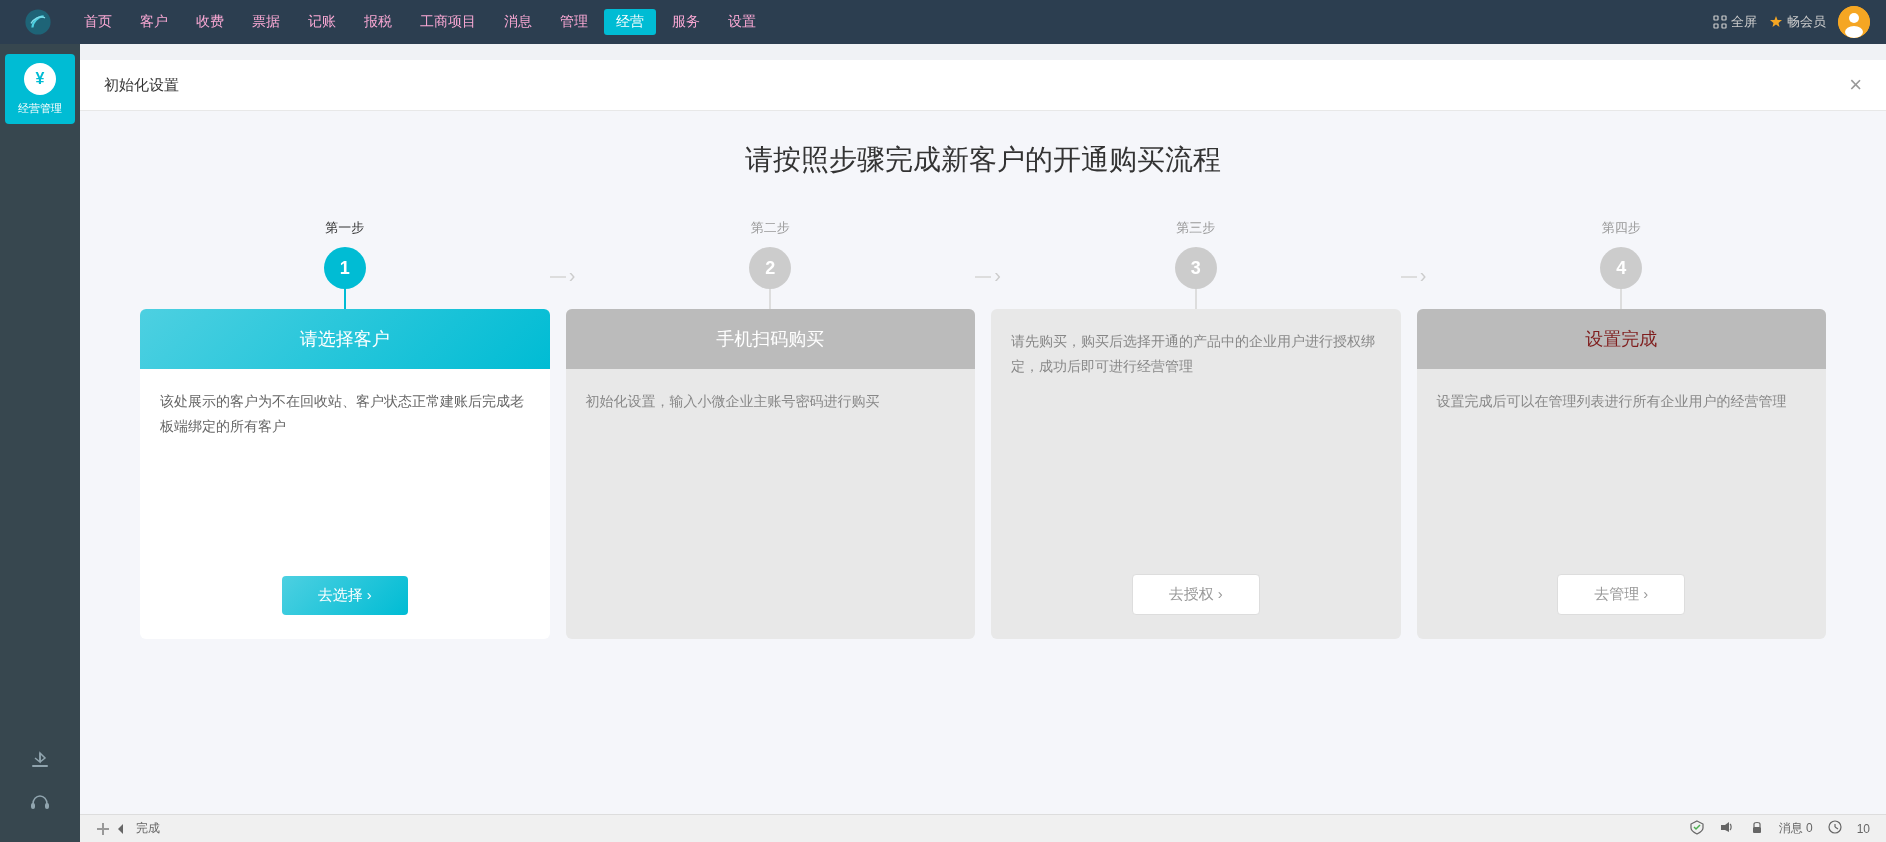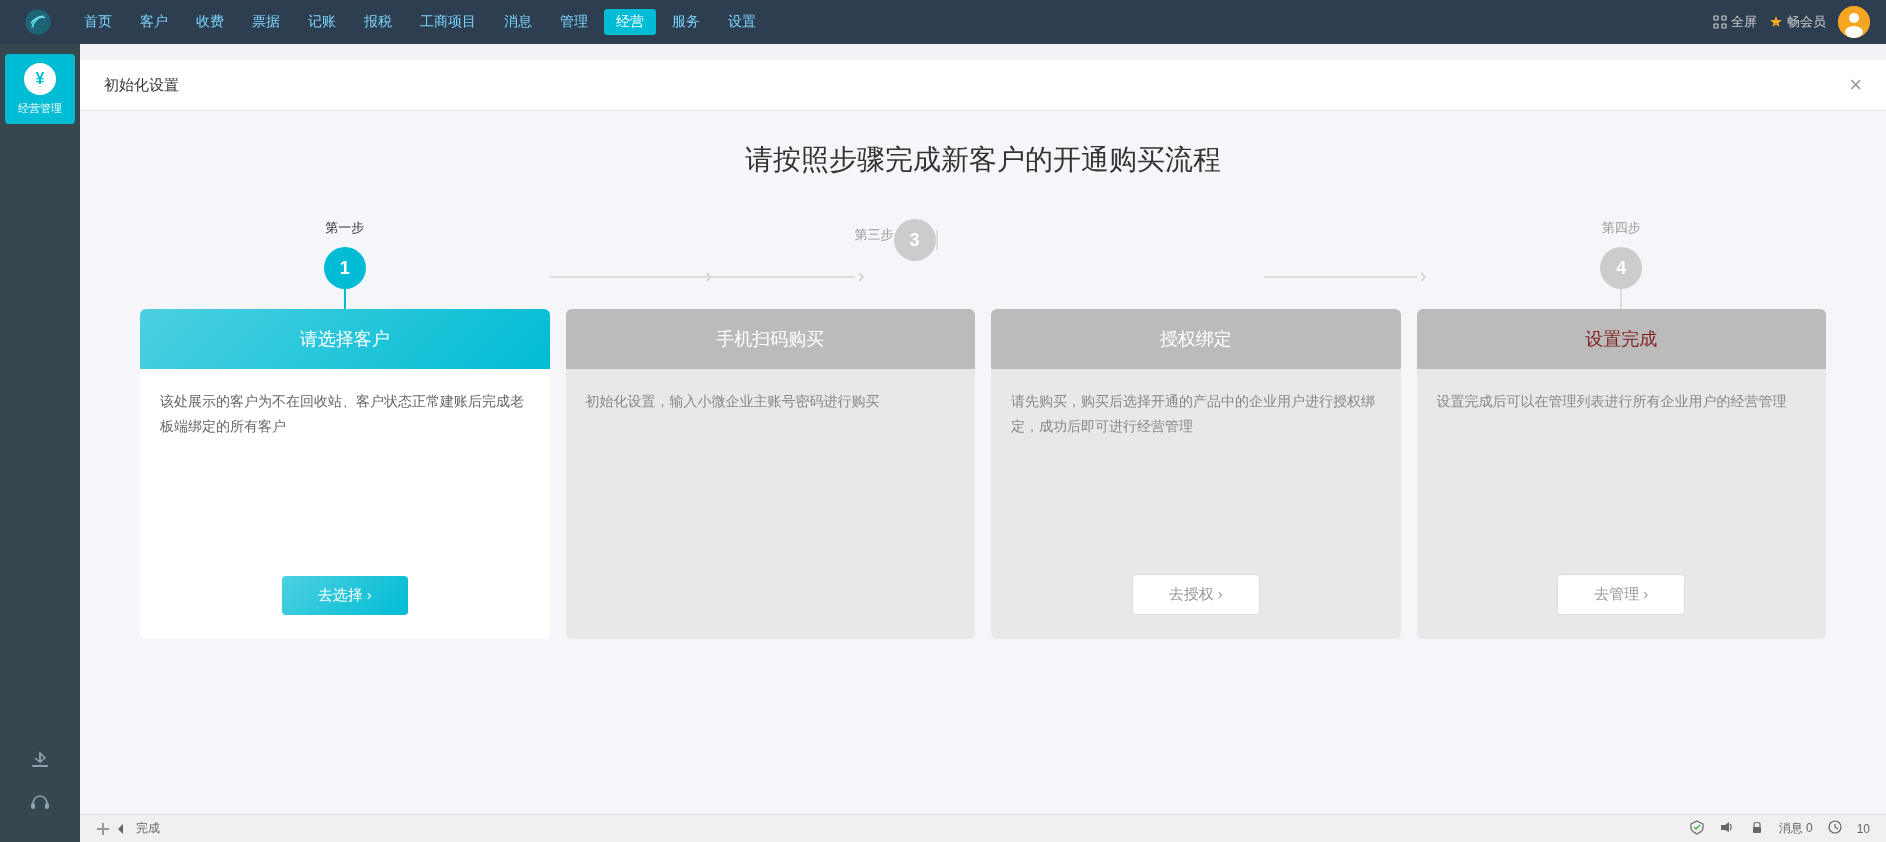--- a/index.html
+++ b/index.html
@@ -18,21 +18,21 @@
     .top-nav .logo {
       width: 44px;
       height: 44px;
       display: flex;
       align-items: center;
       justify-content: center;
       margin-right: 8px;
     }
     .top-nav .logo svg { width: 28px; height: 28px; }
     .nav-item {
-      color: #7dd3fc;
+      color: #f9a8d4;
       font-size: 14px;
       padding: 4px 12px;
       cursor: pointer;
       border-radius: 3px;
       white-space: nowrap;
     }
     .nav-item.active {
       background: #00bcd4;
       color: #fff;
     }
@@ -298,26 +298,31 @@
           <div style="display:flex;flex-direction:column;align-items:center;width:calc(25% - 12px);">
             <span style="font-size:13px;color:#333;margin-bottom:10px;">第一步</span>
             <div style="width:42px;height:42px;border-radius:50%;background:#00bcd4;display:flex;align-items:center;justify-content:center;color:#fff;font-size:18px;font-weight:bold;position:relative;z-index:2;">1</div>
             <div style="width:2px;height:20px;background:#00bcd4;margin-top:0;"></div>
           </div>
 
           <div style="flex:1;height:2px;background:#ddd;margin-top:57px;position:relative;">
             <span style="position:absolute;right:-10px;top:-12px;color:#ccc;font-size:20px;">›</span>
           </div>
 
+          <div style="display:flex;flex-direction:column;align-items:center;width:calc(25% - 12px);">
+            <span style="font-size:13px;color:#999;margin-bottom:10px;">第二步</span>
+            <div style="width:42px;height:42px;border-radius:50%;background:#ccc;display:flex;align-items:center;justify-content:center;color:#fff;font-size:18px;font-weight:bold;">2</div>
+            <div style="width:2px;height:20px;background:#ddd;margin-top:0;"></div>
+          </div>
 
           <div style="flex:1;height:2px;background:#ddd;margin-top:57px;position:relative;">
             <span style="position:absolute;right:-10px;top:-12px;color:#ccc;font-size:20px;">›</span>
           </div>
 
-          <div style="display:flex;flex-direction:row;align-items:center;width:calc(25% - 12px);">
+          <div style="display:flex;flex-direction:column;align-items:center;width:calc(25% - 12px);">
             <span style="font-size:13px;color:#999;margin-bottom:10px;">第三步</span>
             <div style="width:42px;height:42px;border-radius:50%;background:#ccc;display:flex;align-items:center;justify-content:center;color:#fff;font-size:18px;font-weight:bold;">3</div>
             <div style="width:2px;height:20px;background:#ddd;margin-top:0;"></div>
           </div>
 
           <div style="flex:1;height:2px;background:#ddd;margin-top:57px;position:relative;">
             <span style="position:absolute;right:-10px;top:-12px;color:#ccc;font-size:20px;">›</span>
           </div>
 
           <div style="display:flex;flex-direction:column;align-items:center;width:calc(25% - 12px);">
@@ -337,21 +342,20 @@
             </div>
           </div>
 
           <div style="flex:1;background:#e8e8e8;border-radius:6px;overflow:hidden;display:flex;flex-direction:column;min-height:330px;">
             <div style="padding:18px;text-align:center;font-size:18px;font-weight:500;color:#fff;background:#bbb;">手机扫码购买</div>
             <div style="padding:20px;flex:1;font-size:14px;color:#888;line-height:1.8;">初始化设置，输入小微企业主账号密码进行购买</div>
             <div style="padding:16px 20px 24px;"></div>
           </div>
 
           <div style="flex:1;background:#e8e8e8;border-radius:6px;overflow:hidden;display:flex;flex-direction:column;min-height:330px;">
-            <div style="padding:18px;text-align:center;font-size:18px;font-weight:500;color:#fff;background:#bbb;">授权绑定</div>
             <div style="padding:20px;flex:1;font-size:14px;color:#888;line-height:1.8;">请先购买，购买后选择开通的产品中的企业用户进行授权绑定，成功后即可进行经营管理</div>
             <div style="padding:16px 20px 24px;display:flex;justify-content:center;">
               <button class="btn-action btn-disabled" style="padding:10px 36px;border-radius:4px;font-size:15px;cursor:pointer;background:#fff;color:#999;border:1px solid #ddd;">去授权 ›</button>
             </div>
           </div>
 
           <div style="flex:1;background:#e8e8e8;border-radius:6px;overflow:hidden;display:flex;flex-direction:column;min-height:330px;">
             <div style="padding:18px;text-align:center;font-size:18px;font-weight:500;color:#7f1d1d;background:#bbb;">设置完成</div>
             <div style="padding:20px;flex:1;font-size:14px;color:#888;line-height:1.8;">设置完成后可以在管理列表进行所有企业用户的经营管理</div>
             <div style="padding:16px 20px 24px;display:flex;justify-content:center;">

